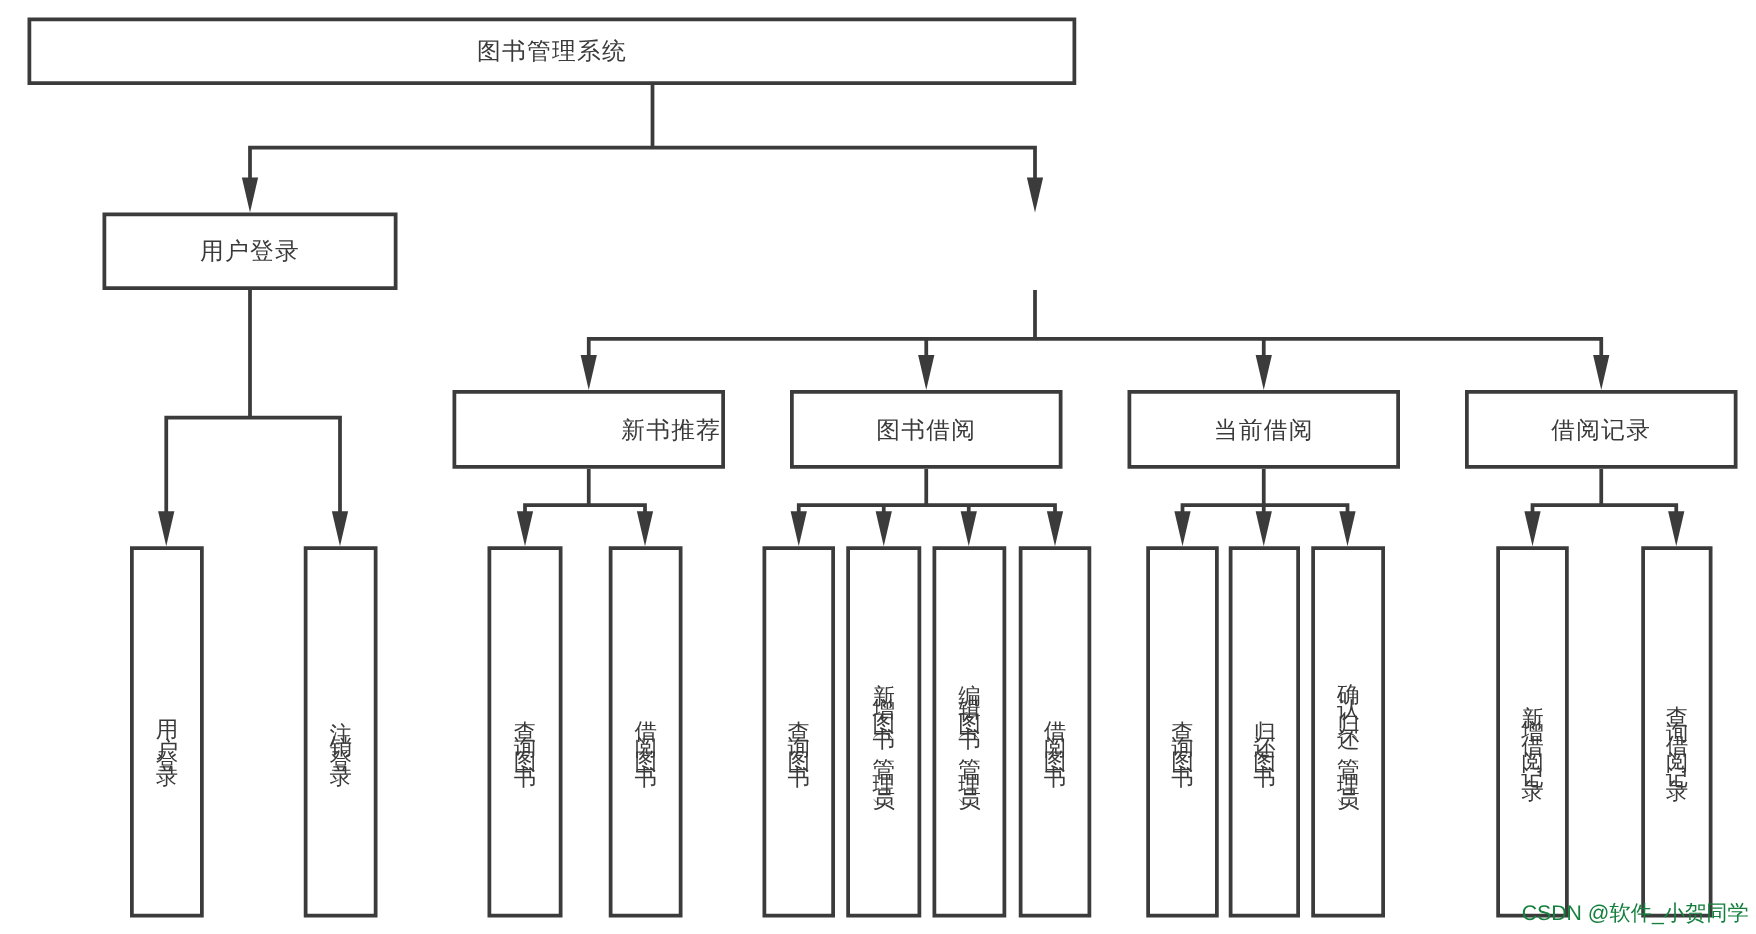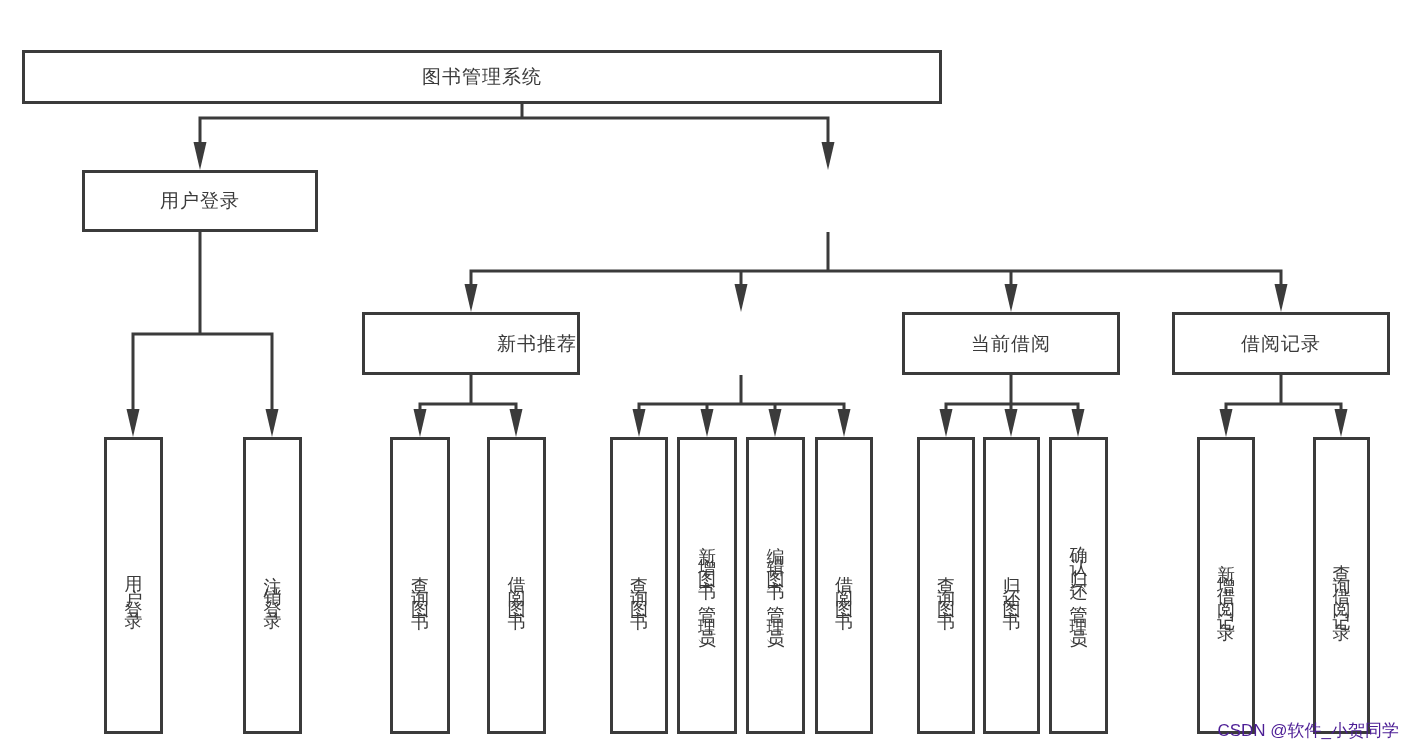--- a/index.html
+++ b/index.html
@@ -44,21 +44,21 @@
     text-orientation: mixed;
     font-size: 18px;
     letter-spacing: 12px;
     line-height: 1;
   }
   .watermark {
     position: absolute;
     right: 6px;
     bottom: 5px;
     font-size: 17px;
-    color: #4c1d95;
+    color: #15803d;
     white-space: nowrap;
   }
 </style>
 </head>
 <body>
 
 <div class="canvas">
 
   <svg class="connector-layer" width="1405" height="747" viewBox="0 0 1405 747" fill="none" stroke="#3b3b3b" stroke-width="3">
 
@@ -103,30 +103,33 @@
       <polygon points="1071.5,409 1084.5,409 1078,437" fill="#3b3b3b" stroke="none"></polygon>
     </g>
 
     <g>
       <path d="M1281 375 V404 M1224.5 404 H1342.5 M1226 404 V413 M1341 404 V413"></path>
       <polygon points="1219.5,409 1232.5,409 1226,437" fill="#3b3b3b" stroke="none"></polygon>
       <polygon points="1334.5,409 1347.5,409 1341,437" fill="#3b3b3b" stroke="none"></polygon>
     </g>
   </svg>
 
-  <div class="node h-node" style="left:22px; top:14px; width:920px; height:54px;margin-top:36px;">
+  <div class="node h-node" style="left:22px; top:14px; width:839px; height:54px;">
     <span>图书管理系统</span>
   </div>
 
   <div class="node h-node" style="left:82px; top:170px; width:236px; height:62px;">
     <span>用户登录</span>
   </div>
 
   <div class="node h-node" style="left:362px; top:312px; width:218px; height:63px;justify-content:flex-end;">
     <span>新书推荐</span>
+  </div>
+  <div class="node h-node" style="left:632px; top:312px; width:218px; height:63px;">
+    <span>图书借阅</span>
   </div>
   <div class="node h-node" style="left:1172px; top:312px; width:218px; height:63px;">
     <span>借阅记录</span>
   </div>
   <div class="node h-node" style="left:902px; top:312px; width:218px; height:63px;">
     <span>当前借阅</span>
   </div>
 
   <div class="node leaf" style="left:104px; top:437px; width:59px; height:297px;">
     <span>用户登录</span>

